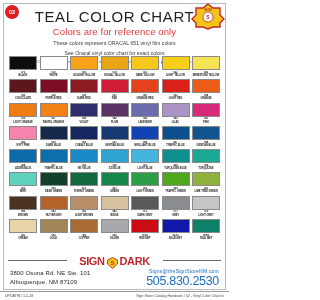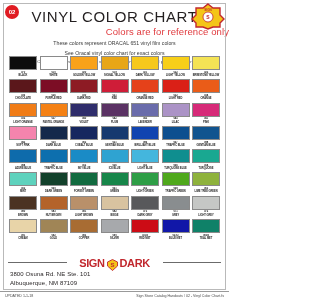--- a/index.html
+++ b/index.html
@@ -30,21 +30,21 @@
   }
   .title{
     text-align:center;
     font-size:15px;
     letter-spacing:0.6px;
     color:#231f20;
     padding-top:8px;
     font-weight:400;
   }
   .subtitle{
-    text-align:right;
+    text-align:center;
     font-size:9.5px;
     color:#e03a3e;
     letter-spacing:0.1px;
     margin-top:1px;
   }
   .note{
     text-align:center;
     font-size:5.2px;
     color:#3b3b3b;
     line-height:1.55;
@@ -142,21 +142,21 @@
 
   <div class="logo-tr">
     <svg viewBox="0 0 34 28" width="34" height="28">
       <polygon points="17,2 22,6 29,6 29,13 33,17 29,21 29,25 22,25 17,27 12,25 5,25 5,21 1,17 5,13 5,6 12,6" fill="#f4c518" stroke="#c1272d" stroke-width="1.4"></polygon>
       <circle cx="17" cy="15" r="5" fill="#fff" stroke="#c1272d" stroke-width="0.8"></circle>
       <text x="17" y="17" font-size="5" text-anchor="middle" fill="#c1272d" font-family="Liberation Sans, sans-serif" font-weight="bold">S</text>
       <text x="17" y="9" font-size="3" text-anchor="middle" fill="#c1272d" font-family="Liberation Sans, sans-serif" font-weight="bold">SIGN</text>
     </svg>
   </div>
 
-  <div class="title">VINYL COLOR CHART</div>
+  <div class="title">TEAL COLOR CHART</div>
   <div class="subtitle">Colors are for reference only</div>
   <div class="note">These colors represent ORACAL 651 vinyl film colors</div>
   <div class="note">See Oracal vinyl color chart for exact colors</div>
   <div class="note small">Computer generated colors will vary from screen to screen and printer to printer</div>
 
   <div class="grid-wrap">
       <div class="row">
         <div class="cell">
           <div class="sw" style="background: rgb(13, 13, 13);"></div>
           <div class="lbl">
@@ -575,20 +575,24 @@
           <text x="5.5" y="8" font-size="6" text-anchor="middle" fill="#c1272d" font-family="Liberation Sans, sans-serif" font-weight="bold">S</text>
         </svg>
       </span>
       <span class="fs">DARK</span>
     </div>
     <div class="fcontact">
       <div class="addr">
         <div>3800 Osuna Rd. NE  Ste. 101</div>
         <div>Albuquerque, NM  87109</div>
       </div>
+      <div class="right-col">
+        <div class="email">Signs@theSignStoreNM.com</div>
+        <div class="phone">505.830.2530</div>
+      </div>
     </div>
   </div>
 
   <div class="botbar">
     <span>UPDATED 1-1-18</span>
     <span>Sign Store Catalog Handouts / 02 - Vinyl Color Chart.fs</span>
   </div>
 
 </div>
 

